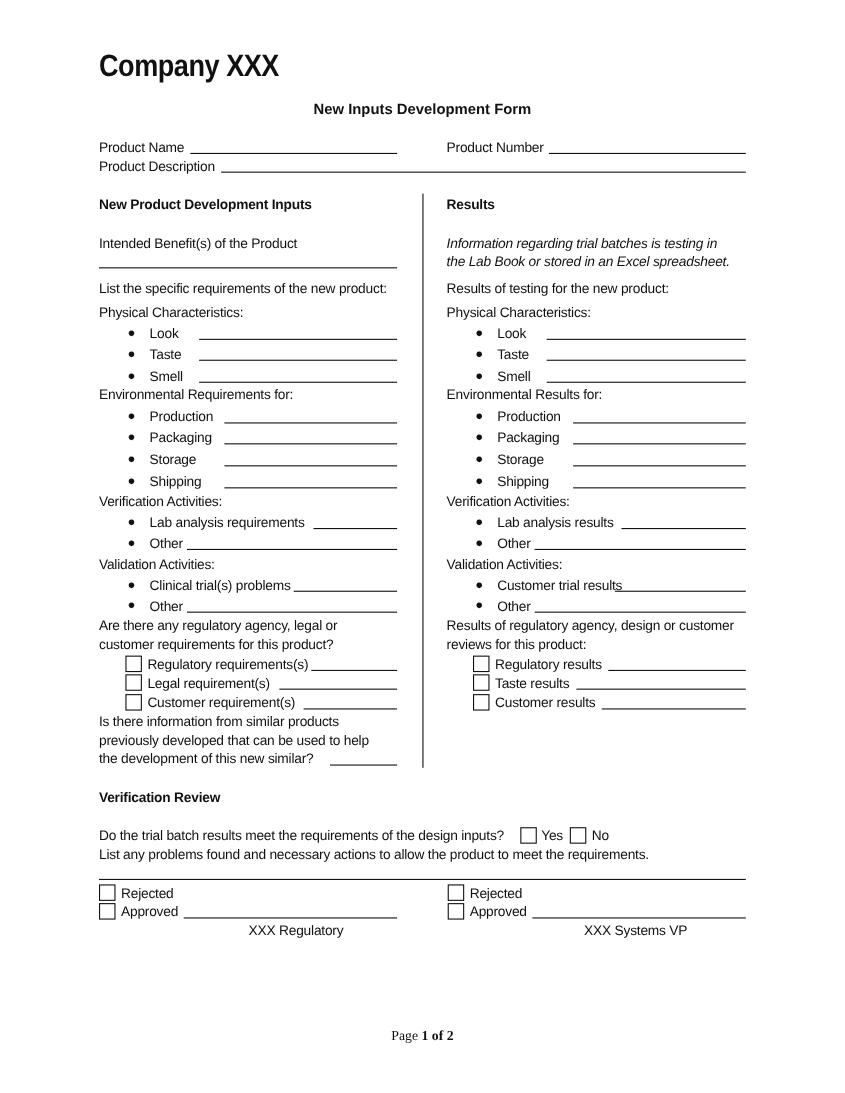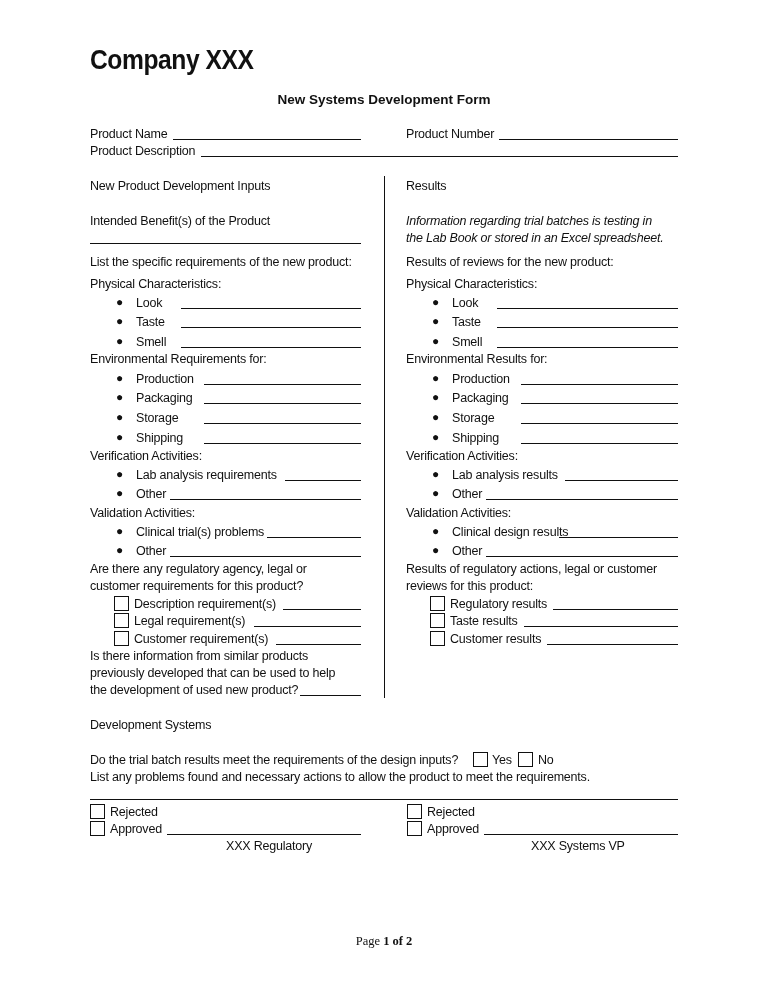--- a/index.html
+++ b/index.html
@@ -2,35 +2,35 @@
 <html><head>
 <meta charset="utf-8">
 <style>
   html, body { margin: 0; padding: 0; background: #ffffff; }
   body { width: 768px; height: 994px; position: relative; overflow: hidden;
          font-family: "Liberation Sans", sans-serif; color: #111; }
   .abs { position: absolute; white-space: nowrap; }
   .company { left: 90px; top: 44px; font-size: 28px; font-weight: bold; letter-spacing: -0.5px; transform: scaleX(0.88); transform-origin: left; }
   .form-title { left: 0; width: 768px; top: 92px; text-align: center; font-size: 13.5px; font-weight: bold; }
   .t { font-size: 12.5px; line-height: 16px; letter-spacing: -0.2px; }
-  .b { font-weight: normal; text-align: center; }
+  .b { font-weight: bold; text-align: center; }
   .i { font-style: italic; }
   .line { position: absolute; border-bottom: 1px solid #111; height: 0; }
   .bullet { position: absolute; font-size: 12px; }
   .box { position: absolute; width: 15px; height: 15px; border: 1px solid #111; box-sizing: border-box; background: #fff; }
   .divider { position: absolute; left: 384px; top: 176px; width: 1px; height: 522px; background: #111; }
   .hr { position: absolute; left: 90px; width: 588px; top: 799px; height: 0; border-top: 1px solid #111; }
   .page { left: 0; width: 768px; top: 934px; text-align: center; font-family: "Liberation Serif", serif; font-size: 12.5px; }
   .page b { font-weight: bold; }
 </style>
 </head>
 <body>
 
 <div class="abs company">Company XXX</div>
-<div class="abs form-title">New Systems Development Form</div>
+<div class="abs form-title">New Inputs Development Form</div>
 
 <div class="abs t" style="left:90px;top:126px">Product Name</div>
 <div class="line" style="left:173px;top:139px;width:188px"></div>
 <div class="abs t" style="left:406px;top:126px">Product Number</div>
 <div class="line" style="left:499px;top:139px;width:179px"></div>
 <div class="abs t" style="left:90px;top:143px">Product Description</div>
 <div class="line" style="left:201px;top:156px;width:477px"></div>
 
 <div class="divider"></div>
 
@@ -101,45 +101,45 @@
     <span class="bullet" style="left:116px;top:543px">●</span>
     <div class="abs t" style="left:136px;top:543px">Other</div>
     <div class="line" style="left:170px;top:556px;width:191px"></div>
   </div>
 
   <div class="abs t" style="left:90px;top:561px">Are there any regulatory agency, legal or</div>
   <div class="abs t" style="left:90px;top:578px">customer requirements for this product?</div>
 
   <div>
     <div class="box" style="left:114px;top:596px"></div>
-    <div class="abs t" style="left:134px;top:596px">Description requirement(s)</div>
+    <div class="abs t" style="left:134px;top:596px">Regulatory requirements(s)</div>
     <div class="line" style="left:283px;top:609px;width:78px"></div>
   </div>
   <div>
     <div class="box" style="left:114px;top:613px"></div>
     <div class="abs t" style="left:134px;top:613px">Legal requirement(s)</div>
     <div class="line" style="left:254px;top:626px;width:107px"></div>
   </div>
   <div>
     <div class="box" style="left:114px;top:631px"></div>
     <div class="abs t" style="left:134px;top:631px">Customer requirement(s)</div>
     <div class="line" style="left:276px;top:644px;width:85px"></div>
   </div>
 
   <div class="abs t" style="left:90px;top:648px">Is there information from similar products</div>
   <div class="abs t" style="left:90px;top:665px">previously developed that can be used to help</div>
-  <div class="abs t" style="left:90px;top:682px">the development of used new product?</div>
+  <div class="abs t" style="left:90px;top:682px">the development of this new similar?</div>
   <div class="line" style="left:300px;top:695px;width:61px"></div>
 </div>
 
 <div>
   <div class="abs t b" style="left:406px;top:178px">Results</div>
   <div class="abs t i" style="left:406px;top:213px">Information regarding trial batches is testing in</div>
   <div class="abs t i" style="left:406px;top:230px">the Lab Book or stored in an Excel spreadsheet.</div>
-  <div class="abs t" style="left:406px;top:254px">Results of reviews for the new product:</div>
+  <div class="abs t" style="left:406px;top:254px">Results of testing for the new product:</div>
   <div class="abs t" style="left:406px;top:276px">Physical Characteristics:</div>
 
   <div>
     <span class="bullet" style="left:432px;top:295px">●</span>
     <div class="abs t" style="left:452px;top:295px">Look</div>
     <div class="line" style="left:497px;top:308px;width:181px"></div>
   </div>
   <div>
     <span class="bullet" style="left:432px;top:314px">●</span>
     <div class="abs t" style="left:452px;top:314px">Taste</div>
@@ -181,51 +181,51 @@
   </div>
   <div>
     <span class="bullet" style="left:432px;top:486px">●</span>
     <div class="abs t" style="left:452px;top:486px">Other</div>
     <div class="line" style="left:486px;top:499px;width:192px"></div>
   </div>
 
   <div class="abs t" style="left:406px;top:505px">Validation Activities:</div>
   <div>
     <span class="bullet" style="left:432px;top:524px">●</span>
-    <div class="abs t" style="left:452px;top:524px">Clinical design results</div>
+    <div class="abs t" style="left:452px;top:524px">Customer trial results</div>
     <div class="line" style="left:559px;top:537px;width:119px"></div>
   </div>
   <div>
     <span class="bullet" style="left:432px;top:543px">●</span>
     <div class="abs t" style="left:452px;top:543px">Other</div>
     <div class="line" style="left:486px;top:556px;width:192px"></div>
   </div>
 
-  <div class="abs t" style="left:406px;top:561px">Results of regulatory actions, legal or customer</div>
+  <div class="abs t" style="left:406px;top:561px">Results of regulatory agency, design or customer</div>
   <div class="abs t" style="left:406px;top:578px">reviews for this product:</div>
 
   <div>
     <div class="box" style="left:430px;top:596px"></div>
     <div class="abs t" style="left:450px;top:596px">Regulatory results</div>
     <div class="line" style="left:553px;top:609px;width:125px"></div>
   </div>
   <div>
     <div class="box" style="left:430px;top:613px"></div>
     <div class="abs t" style="left:450px;top:613px">Taste results</div>
     <div class="line" style="left:524px;top:626px;width:154px"></div>
   </div>
   <div>
     <div class="box" style="left:430px;top:631px"></div>
     <div class="abs t" style="left:450px;top:631px">Customer results</div>
     <div class="line" style="left:547px;top:644px;width:131px"></div>
   </div>
 </div>
 
 <div>
-  <div class="abs t b" style="left:90px;top:717px">Development Systems</div>
+  <div class="abs t b" style="left:90px;top:717px">Verification Review</div>
   <div class="abs t" style="left:90px;top:752px">Do the trial batch results meet the requirements of the design inputs?</div>
   <div class="box" style="left:473px;top:752px"></div>
   <div class="abs t" style="left:492px;top:752px">Yes</div>
   <div class="box" style="left:518px;top:752px"></div>
   <div class="abs t" style="left:538px;top:752px">No</div>
   <div class="abs t" style="left:90px;top:769px">List any problems found and necessary actions to allow the product to meet the requirements.</div>
   <div class="hr"></div>
 
   <div>
     <div class="box" style="left:90px;top:804px"></div>

